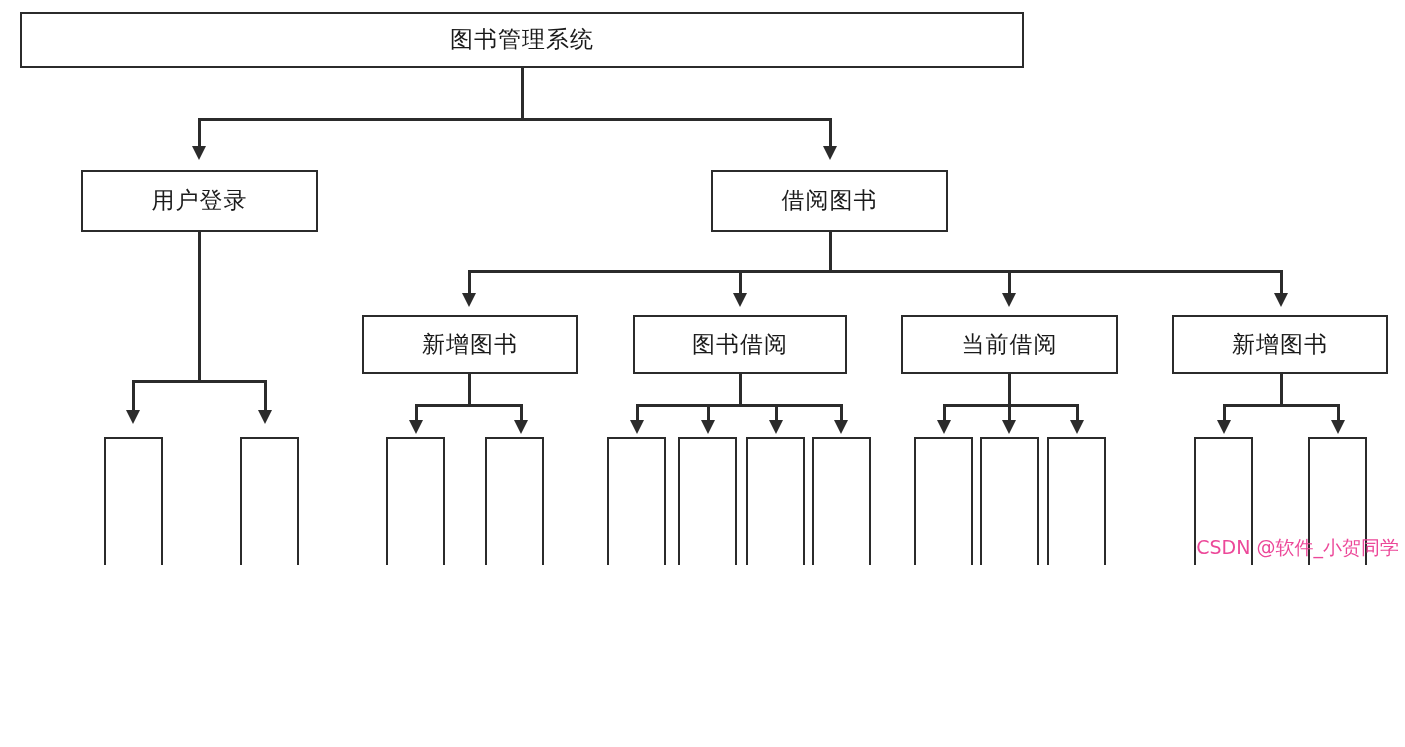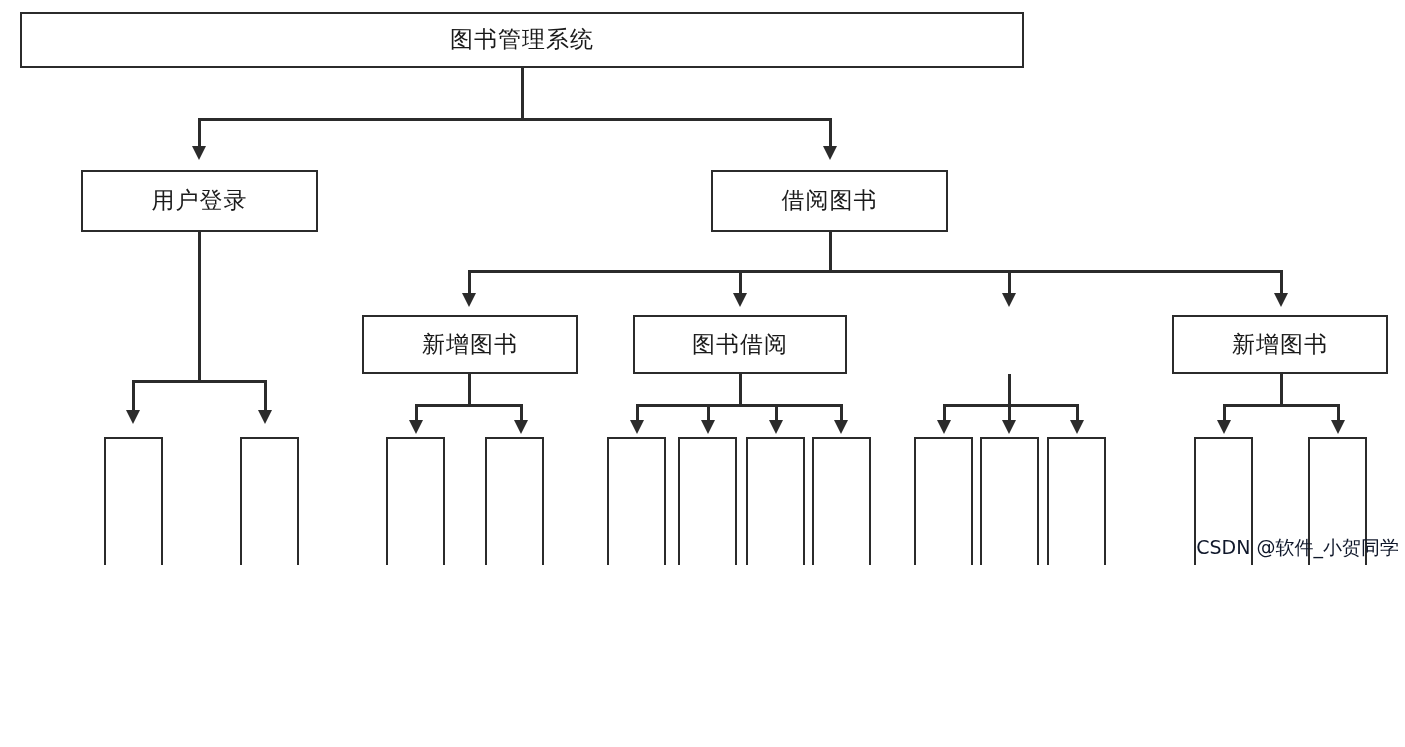--- a/index.html
+++ b/index.html
@@ -67,21 +67,21 @@
     border-left: 7px solid transparent;
     border-right: 7px solid transparent;
     border-top: 14px solid #2b2b2b;
   }
   
   #watermark {
     position: absolute;
     right: 6px;
     bottom: 4px;
     font-size: 19px;
-    color: #0f172a;
+    color: #ec4899;
     white-space: nowrap;
     font-family: "DejaVu Sans", "Liberation Sans", sans-serif;
   }
 </style>
 </head>
 <body>
 
 <div id="canvas">
 
   <div class="node h root" style="left:20px; top:12px; width:1004px; height:56px;">
@@ -125,20 +125,23 @@
   <div class="arrow" style="left:1002px; top:293px;"></div>
 
   <div class="ln lnv" style="left:1280px; top:270px; width:2.5px; height:25px;"></div>
   <div class="arrow" style="left:1274px; top:293px;"></div>
 
   <div class="node h" style="left:362px; top:315px; width:216px; height:59px;">
     <span>新增图书</span>
   </div>
   <div class="node h" style="left:633px; top:315px; width:214px; height:59px;">
     <span>图书借阅</span>
+  </div>
+  <div class="node h" style="left:901px; top:315px; width:217px; height:59px;">
+    <span>当前借阅</span>
   </div>
   <div class="node h" style="left:1172px; top:315px; width:216px; height:59px;">
     <span>新增图书</span>
   </div>
 
   <div class="ln lnv" style="left:468px; top:374px; width:2.5px; height:32px;"></div>
   <div class="ln lnh" style="left:415px; top:404px; width:107px; height:2.5px;"></div>
   <div class="ln lnv" style="left:415px; top:404px; width:2.5px; height:18px;"></div>
   <div class="arrow" style="left:409px; top:420px;"></div>
   <div class="ln lnv" style="left:520px; top:404px; width:2.5px; height:18px;"></div>

